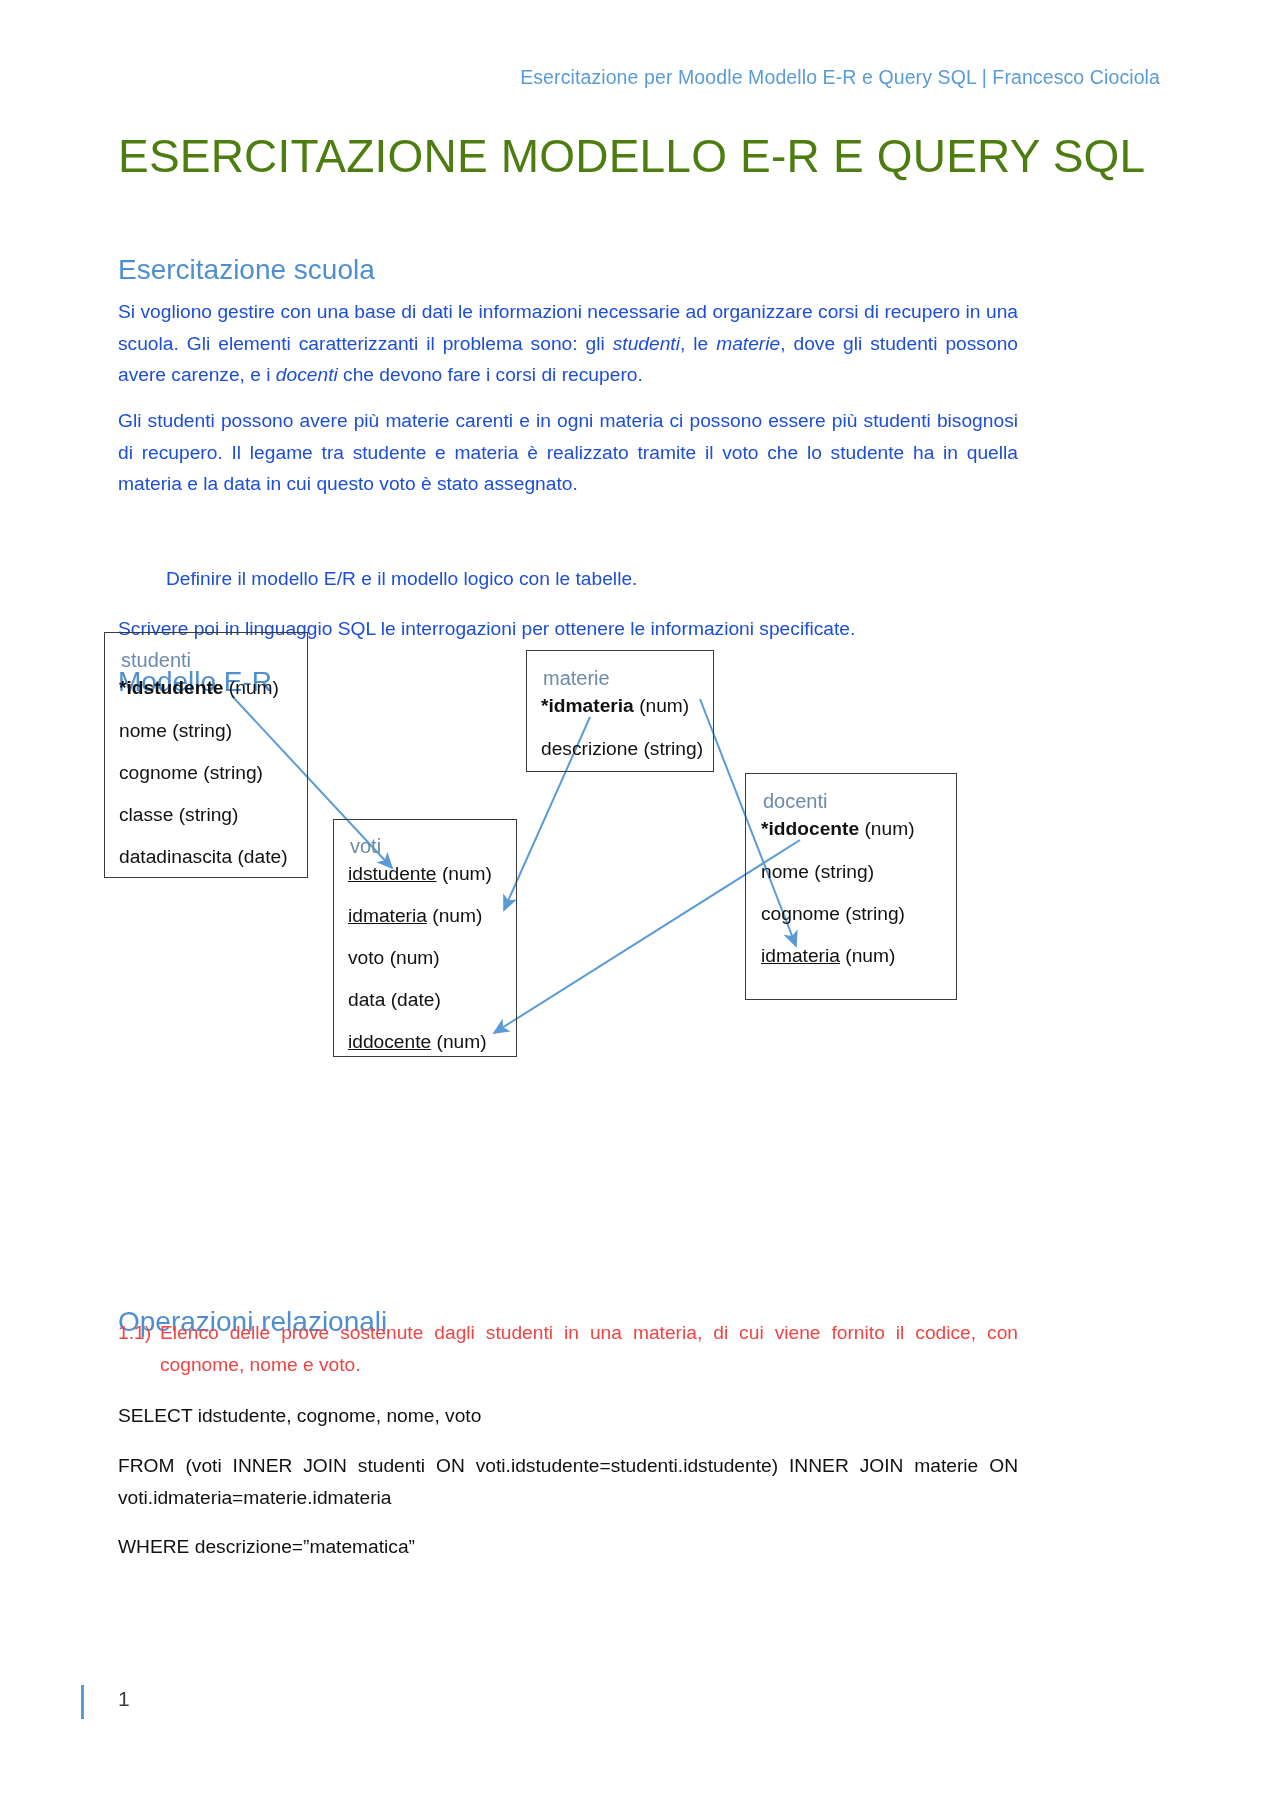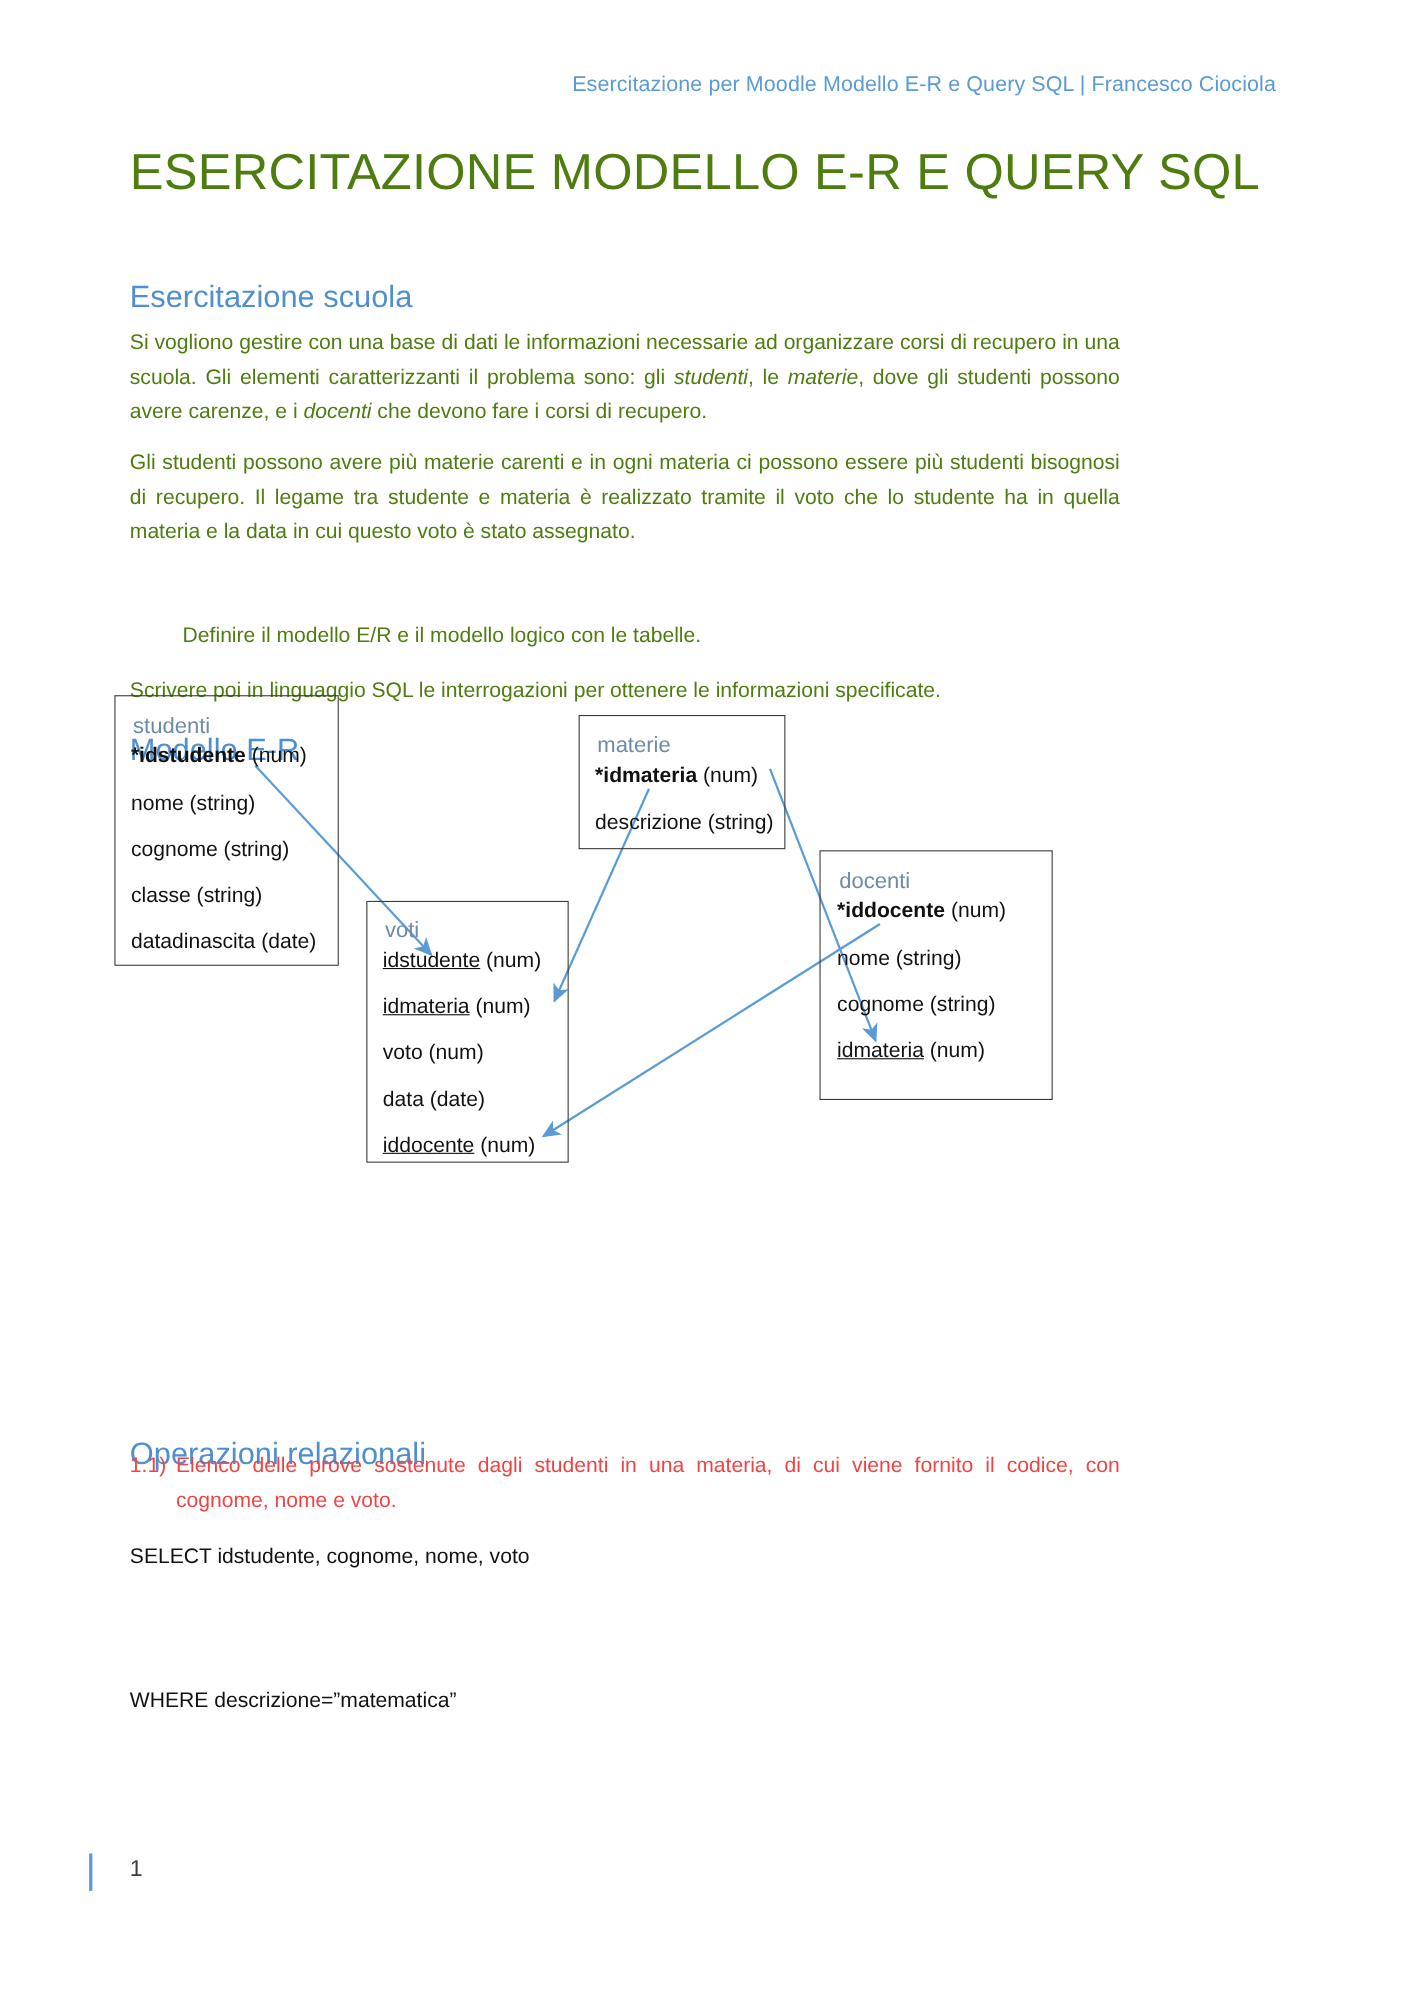--- a/index.html
+++ b/index.html
@@ -57,21 +57,21 @@
   #h2-modello       { top: 666px; }
   #h2-operazioni    { top: 1306px; }
 
   
   .para {
     position: absolute;
     left: 118px;
     width: 900px;
     font-size: 19.2px;
     line-height: 31.5px;
-    color: #4d7c0f;
+    color: #1d4ed8;
     text-align: justify;
   }
   .para.nojust { text-align: left; }
   #p1 { top: 296px; }
   #p2 { top: 405px; }
   #p3 { top: 514px; }
   #p4 { top: 563px; margin-left: 48px; }
   #p5 { top: 613px; }
 
   .it { font-style: italic; }
@@ -245,18 +245,19 @@
   </div>
 
   <div class="h2" id="h2-operazioni">Operazioni relazionali</div>
 
   <div class="numitem">
     <span class="num">1.1)</span>
     <span class="txt">Elenco delle prove sostenute dagli studenti in una materia, di cui viene fornito il codice, con cognome, nome e voto.</span>
   </div>
 
   <div class="sql" id="sql1">SELECT idstudente, cognome, nome, voto</div>
+  <div class="sql" id="sql2">FROM (voti INNER JOIN studenti ON voti.idstudente=studenti.idstudente) INNER JOIN materie ON voti.idmateria=materie.idmateria</div>
   <div class="sql" id="sql3">WHERE descrizione=”matematica”</div>
 
   <div class="footer-bar"></div>
   <div class="footer-num">1</div>
 
 </div>
 
 </body></html>

